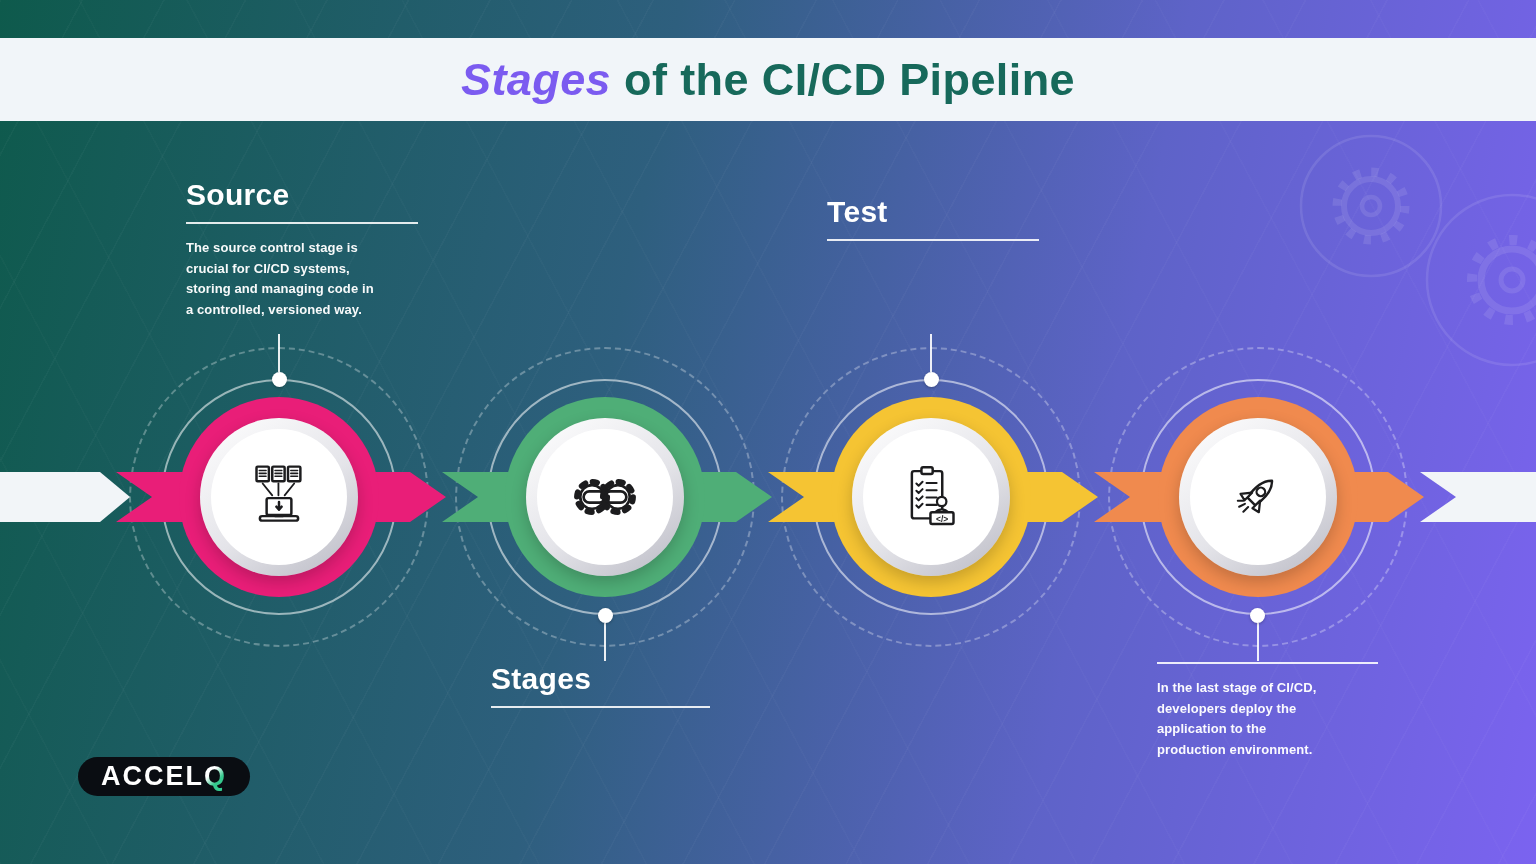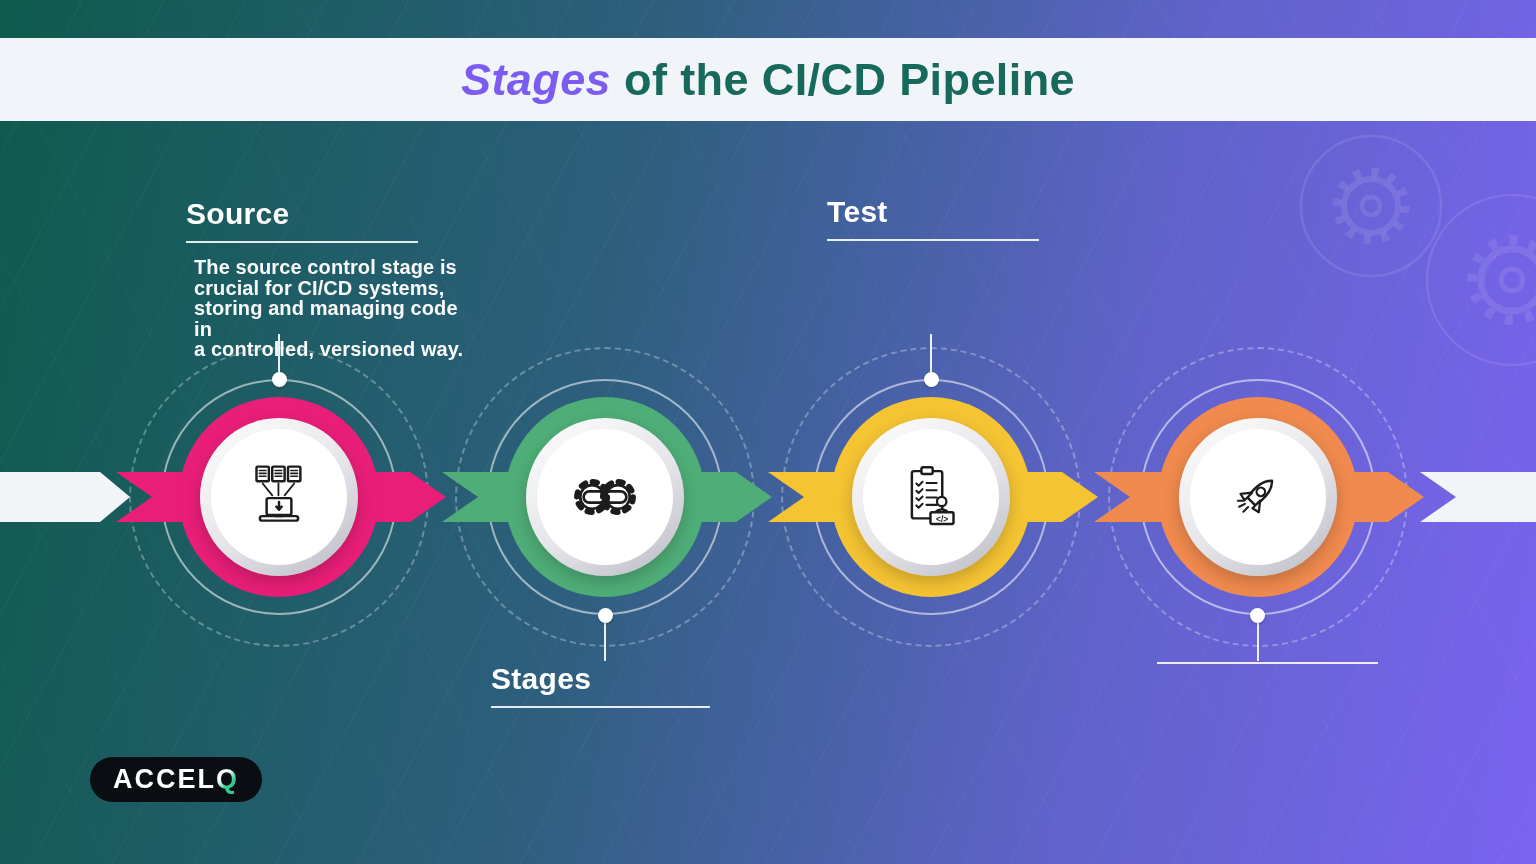--- a/index.html
+++ b/index.html
@@ -54,30 +54,30 @@
   .stem-build{left:604px;top:623px;height:38px}
   .stem-deploy{left:1257px;top:623px;height:38px}
   .dot{position:absolute;width:15px;height:15px;border-radius:50%;background:#fff;z-index:4;
     box-shadow:0 1px 3px rgba(0,0,0,.25);}
   .dot-source{left:272px;top:372px}.dot-test{left:924px;top:372px}
   .dot-build{left:598px;top:608px}.dot-deploy{left:1250px;top:608px}
   
   .info{position:absolute;z-index:5;color:#fff;}
   .info h2{margin:0 0 10px 0;font-size:30px;font-weight:bold;letter-spacing:.3px;color:#fff;}
   .info .rule{height:2px;background:rgba(255,255,255,.88);margin:0 0 14px 0;}
-  .info p{margin:8px;font-size:20px;line-height:20.5px;font-weight:bold;
+  .info p{margin:0;font-size:13px;line-height:20.5px;font-weight:bold;
     color:rgba(255,255,255,.97);white-space:pre-line;letter-spacing:.1px;}
-  .info-source{left:186px;top:197px;width:300px}
+  .info-source{left:186px;top:178px;width:300px}
   .info-test{left:827px;top:195px;width:300px}
   .info-build{left:491px;top:662px;width:300px}
   .info-deploy{left:1157px;top:662px;width:300px}
   .info-source .rule{width:232px}.info-test .rule{width:212px}
   .info-build .rule{width:219px}.info-deploy .rule{width:221px}
   
-  .logo{position:absolute;left:90px;top:757px;width:172px;height:45px;border-radius:24px;
+  .logo{position:absolute;left:78px;top:757px;width:172px;height:39px;border-radius:24px;
     background:var(--logo-bg,#0A0D12);display:flex;align-items:center;justify-content:center;z-index:5;}
   .logo span{font-size:27px;font-weight:bold;color:#fff;letter-spacing:2px;}
   .logo .logo-q{background:linear-gradient(135deg,#ffffff 35%,var(--logo-accent,#35C98E) 62%);
     -webkit-background-clip:text;background-clip:text;color:transparent;}
   
   .icon{stroke:#1c1c1e;fill:none;stroke-width:2.2;stroke-linecap:round;stroke-linejoin:round;}
 </style>
 </head>
 <body>
 
@@ -228,20 +228,24 @@
               <path d="M-5.5 11.5l-3.5 3.5" stroke-width="1.8"></path>
             </g>
           </svg>
         </div>
       </div>
     </div>
     <div class="stem stem-deploy"></div>
     <div class="dot dot-deploy"></div>
     <div class="info info-deploy">
       <div class="rule"></div>
+      <p>In the last stage of CI/CD,
+developers deploy the
+application to the
+production environment.</p>
     </div>
   </div>
 
   <div class="logo">
     <span class="logo-main">ACCEL</span>
       <span class="logo-q">Q</span>
   </div>
 </div>
 
 </body></html>

